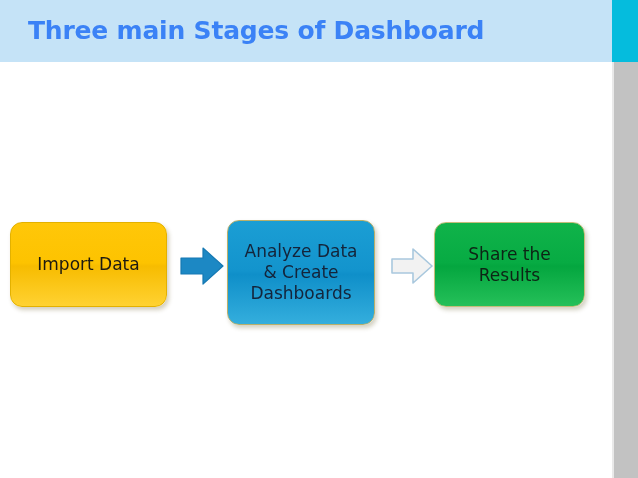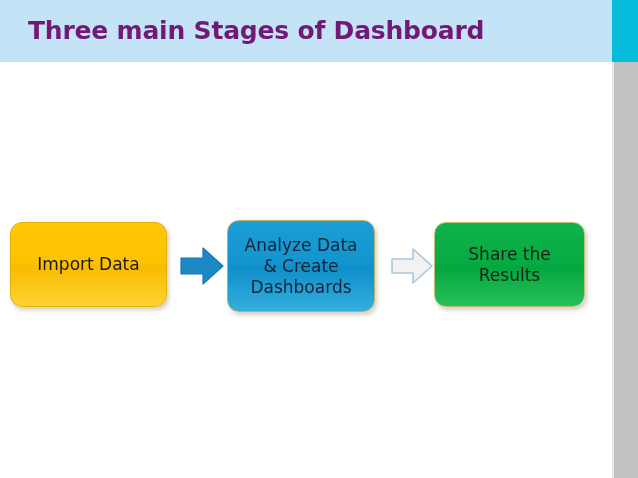--- a/index.html
+++ b/index.html
@@ -56,21 +56,21 @@
     background: #e9e9e9;
   }
 
   .page-title {
     position: absolute;
     left: 28px;
     top: 16px;
     width: 560px;
     font-size: 25px;
     font-weight: bold;
-    color: #701a75;
+    color: #3b82f6;
     letter-spacing: -0.2px;
     white-space: nowrap;
     font-family: "DejaVu Sans", sans-serif;
   }
 
   
   .flow {
     position: absolute;
     left: 0;
     top: 210px;
@@ -107,21 +107,21 @@
     border: 1px solid #e3b100;
     box-shadow: 2px 3px 4px rgba(120,110,60,0.33);
     color: #1d1a11;
   }
 
   
   .stage-2 {
     left: 227px;
     top: 10px;
     width: 148px;
-    height: 92px;
+    height: 105px;
     background: linear-gradient(to bottom, #1b9ed4 0%, #1394cd 48%, #0f8fc9 52%, #34aedd 100%);
     border: 1px solid #b9b06b;
     box-shadow: 2px 3px 4px rgba(120,115,70,0.33);
     color: #14243a;
   }
 
   
   .stage-3 {
     left: 434px;
     top: 12px;

